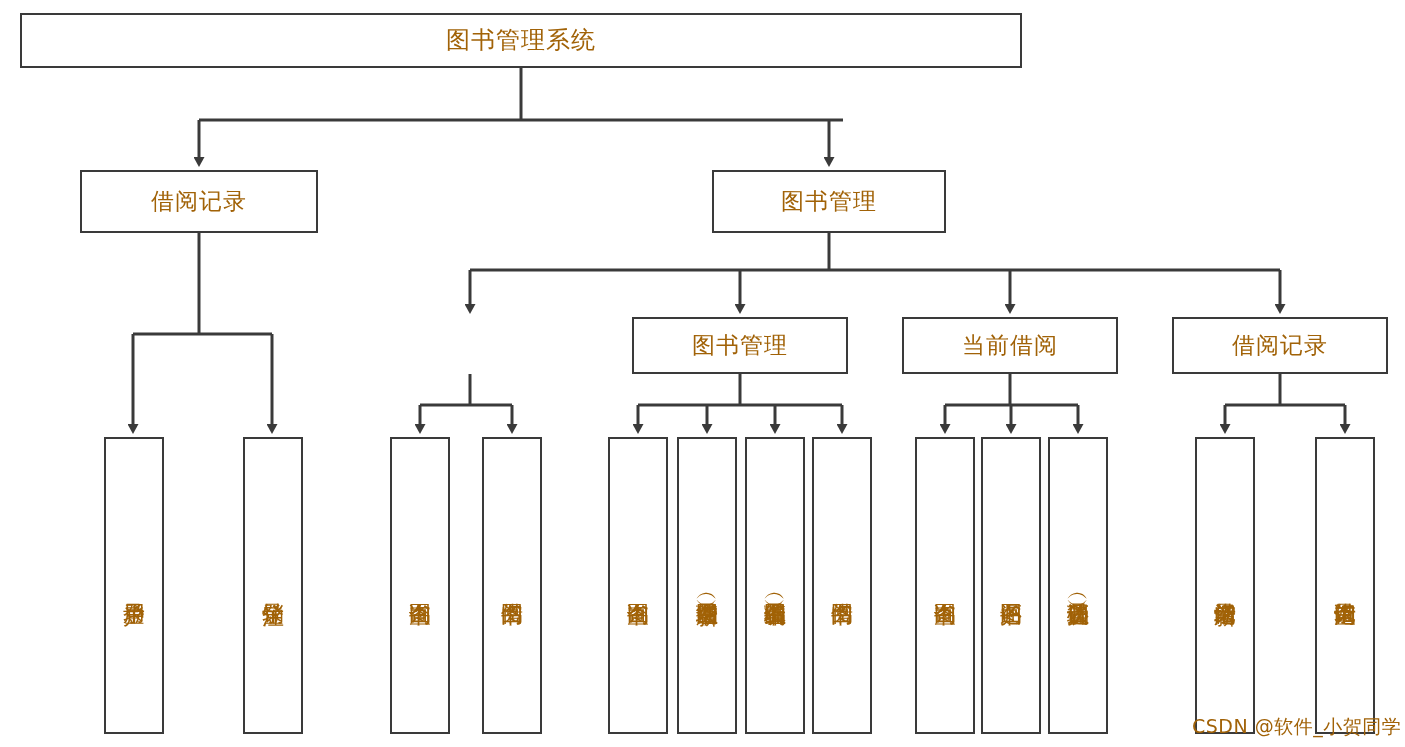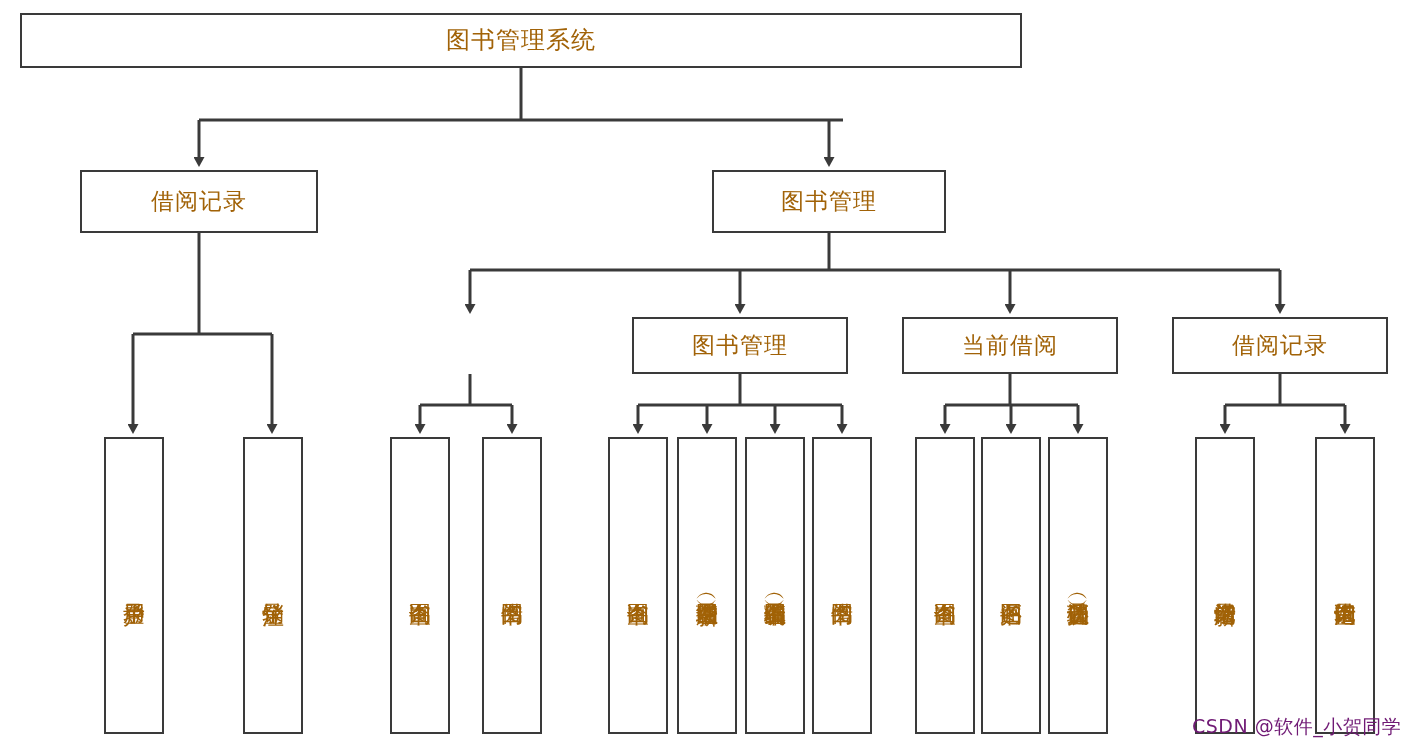--- a/index.html
+++ b/index.html
@@ -55,21 +55,21 @@
     writing-mode: vertical-rl;
     text-orientation: upright;
     -webkit-writing-mode: vertical-rl;
     white-space: nowrap;
     display: block;
     text-align: center;
   }
   .watermark {
     position: absolute;
     font-size: 19px;
-    color: #701a75;
+    color: #a16207;
     letter-spacing: 0.5px;
     white-space: nowrap;
   }
 </style>
 </head>
 <body>
 
 <div id="canvas">
 
   <svg id="wires" viewBox="0 0 1405 747" xmlns="http://www.w3.org/2000/svg">

